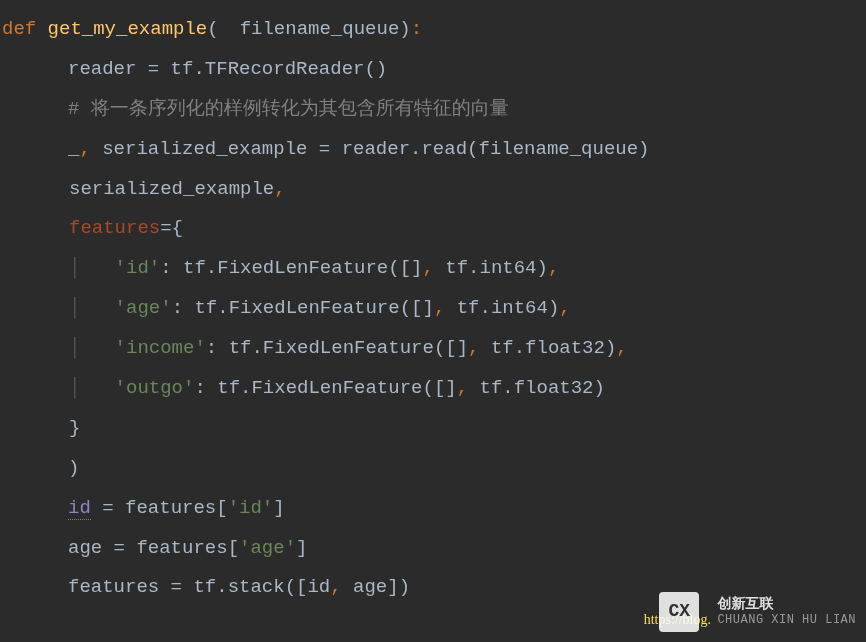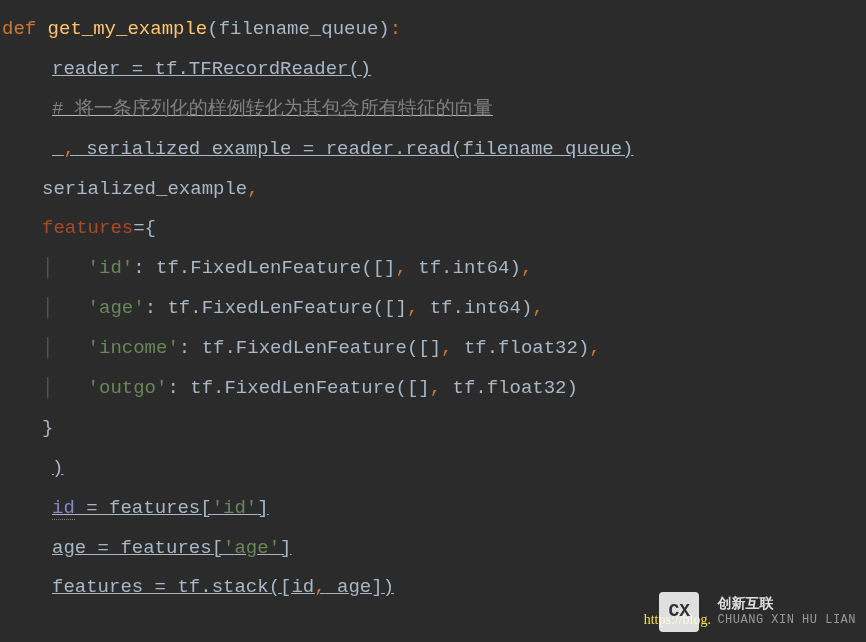--- a/index.html
+++ b/index.html
@@ -16,27 +16,27 @@
       width: 866px;
       height: 642px;
       overflow: hidden;
       position: relative;
       padding-top: 10px;
     }
     .code-line {
       white-space: pre;
       padding-left: 2px;
     }
-    .indent1 { padding-left: 52px; text-decoration: underline; }
-    .indent2 { padding-left: 42px; }
+    .indent1 { padding-left: 68px; }
+    .indent2 { padding-left: 69px; }
     
     .keyword { color: #cc7832; }
     .func-name { color: #ffc66d; }
     .paren { color: #a9b7c6; }
-    .identifier { color: #a9b7c6; }
+    .identifier { color: #a9b7c6; margin-left: 21px; }
     .comment { color: #808080; }
     .string { color: #6a8759; }
     .param-name { color: #aa4926; text-align: right; }
     .builtin { color: #8888c6; }
     .underline { border-bottom: 1px dotted #808080; }
     
     .watermark {
       position: absolute;
       bottom: 10px;
       right: 10px;

